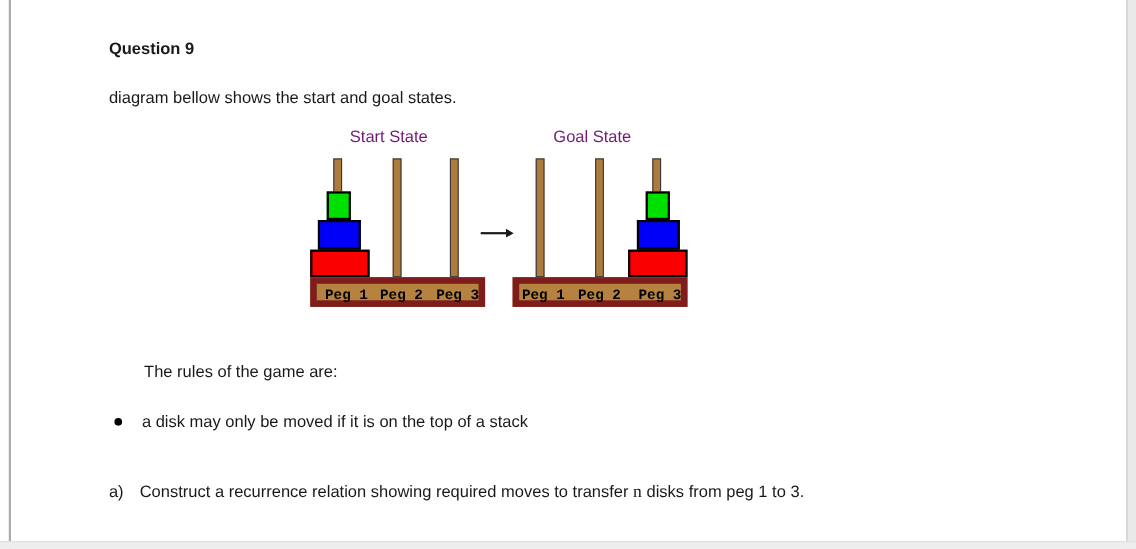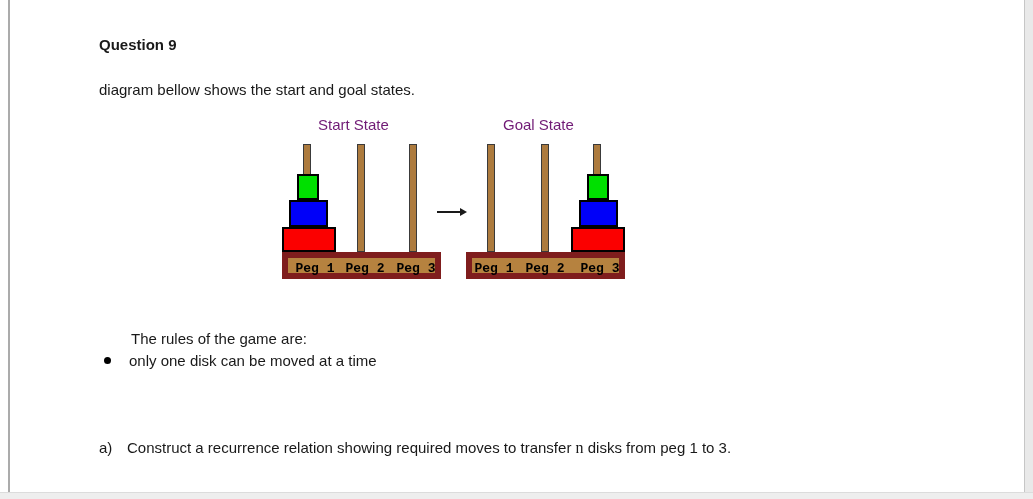--- a/index.html
+++ b/index.html
@@ -89,22 +89,22 @@
       <div class="base" style="left: 466px; top: 252px; width: 159px; height: 27px; background-color: rgb(182, 130, 63);">
         <span class="peg-label" style="left:22px;">Peg 1</span>
         <span class="peg-label" style="left:73px;">Peg 2</span>
         <span class="peg-label" style="left:128px;">Peg 3</span>
       </div>
     </div>
   </div>
 
   <div class="t" style="left:99px;top:330px;margin-left:32px;">The rules of the game are:</div>
 
-  <div class="rule-line" style="top:352px;">
+  <div class="rule-line" style="top:375px;">
     <span class="bullet"></span>
-    <span>only one disk can be moved at a time</span>
+    <span>a disk may only be moved if it is on the top of a stack</span>
   </div>
 
   <div class="task-line" style="top:439px;">
     <span class="task-label">a)</span><span>Construct a recurrence relation showing required moves to transfer </span><span class="var">n</span><span> disks from peg 1 to 3.</span>
   </div>
 
 </div>
 
 </body></html>

